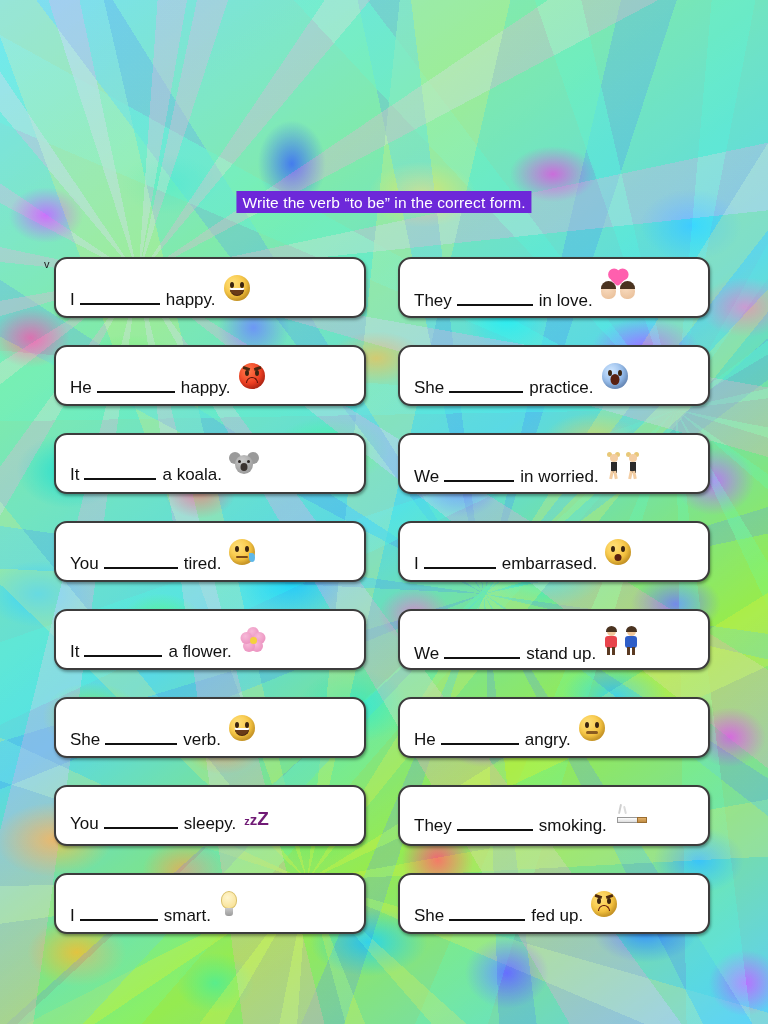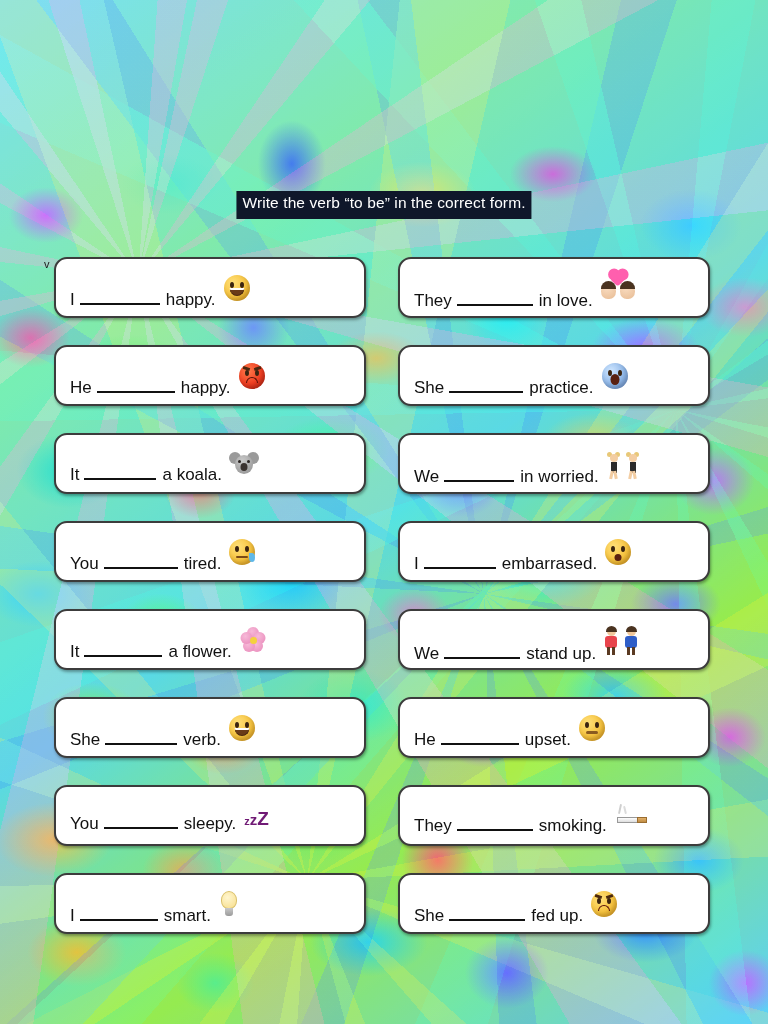--- a/index.html
+++ b/index.html
@@ -117,26 +117,26 @@
     transform-origin: center top;
     -webkit-text-stroke: 2px #1b2a9e;
     paint-order: stroke fill;
   }
 
   
   #instruction {
     position: absolute;
     left: 50%; top: 191px;
     transform: translateX(-50%);
-    background: #0f172a;
+    background: #6d28d9;
     color: #ffffff;
     font-family: "Liberation Sans", sans-serif;
     font-size: 15.5px;
     line-height: 21px;
-    padding: 1px 6px 6px 6px;
+    padding: 1px 6px 0 6px;
     white-space: nowrap;
     letter-spacing: .1px;
   }
 
   
   #grid {
     position: absolute;
     left: 0; top: 0;
     width: 768px; height: 1024px;
   }
@@ -497,21 +497,21 @@
               <i class="pl a"></i>
               <i class="pl b"></i>
             </span>
           </span>
         </div>
       </div>
       <div class="qbox" style="left: 398px; top: 697px;">
         <div class="qtext">
           <span class="pron">He</span>
           <span class="blank" style="width: 78px; margin-left: 5px; margin-right: 6px;"></span>
-          <span class="rest">upset.</span>
+          <span class="rest">angry.</span>
           <span class="emoji-img face f-yellow">
             <i class="eye l"></i>
             <i class="eye r"></i>
             <i class="mouth m-smirk"></i>
           </span>
         </div>
       </div>
       <div class="qbox" style="left: 398px; top: 785px;">
         <div class="qtext">
           <span class="pron">They</span>

